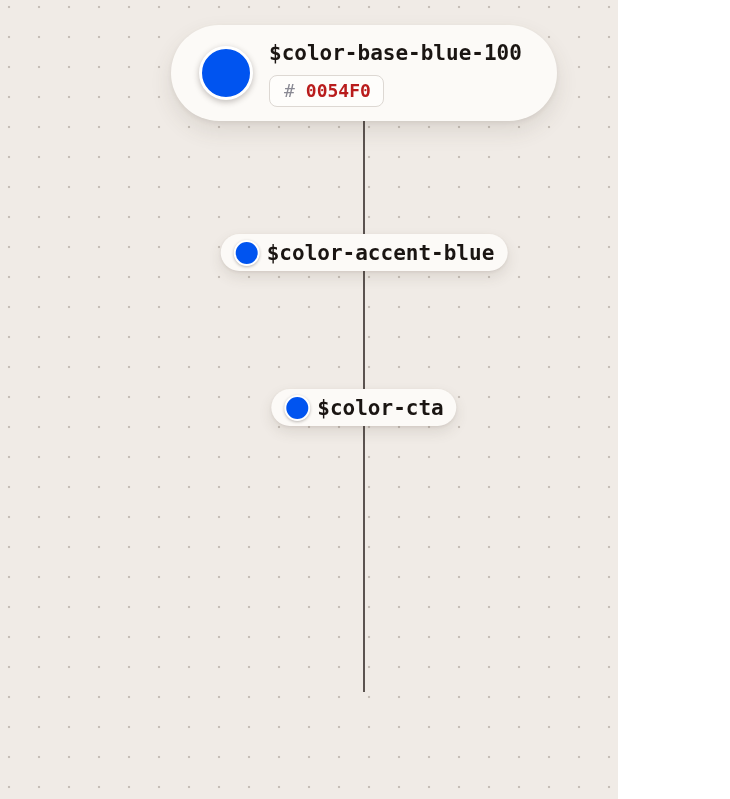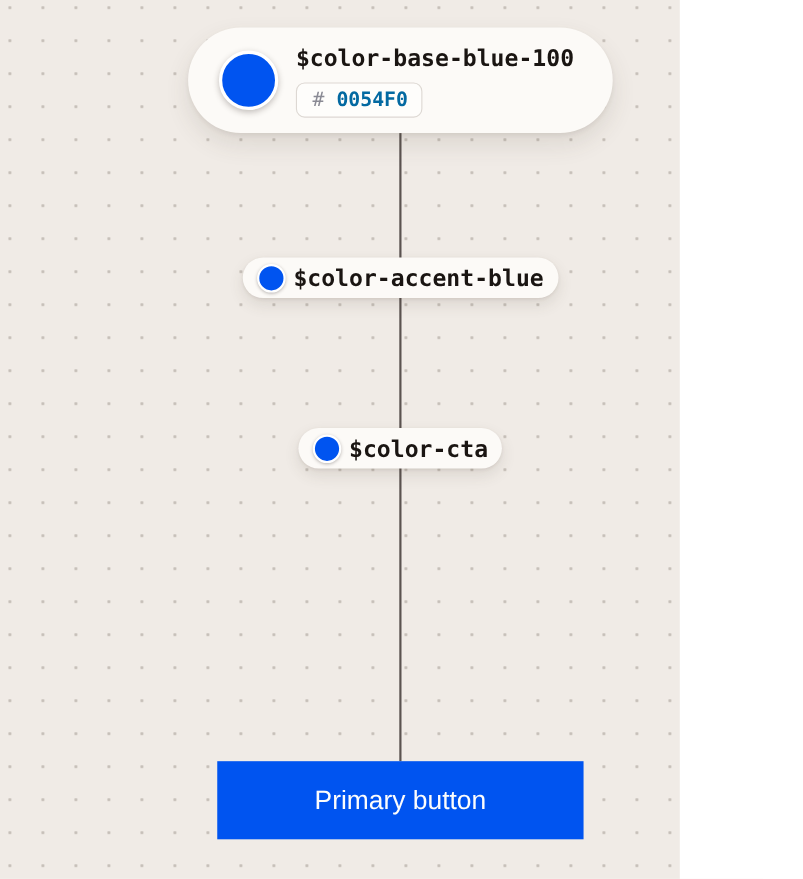--- a/index.html
+++ b/index.html
@@ -50,21 +50,21 @@
   }
   .hex-chip {
     margin-top:9px; align-self:flex-start;
     display:inline-flex; align-items:center;
     height:32px; padding:0 12px 0 14px;
     border:1px solid #ddd8d3; border-radius:8px;
     background:#fefdfb;
     font-size:18px; white-space:nowrap;
   }
   .hex-chip .hash { color:#8a8a94; margin-right:11px; }
-  .hex-chip .hex  { color:#0369a1; font-weight:bold; }
+  .hex-chip .hex  { color:#b91c1c; font-weight:bold; }
 
   .token-pill {
     position:absolute;
     left:364px; transform:translateX(-50%);
     height:37px; border-radius:19px;
     background:#fcfaf7;
     box-shadow: 0 1px 3px rgba(74,62,53,.10), 0 6px 14px rgba(74,62,53,.12);
     display:inline-flex; align-items:center;
     gap:7px; padding:0 13px;
     white-space:nowrap;
@@ -116,15 +116,14 @@
     <span class="swatch-sm"></span>
     <span class="pill-label">$color-cta</span>
   </div>
 
   <div class="token-pill" style="top:234px">
     <span class="swatch-sm"></span>
     <span class="pill-label">$color-accent-blue</span>
   </div>
 
 
-  <div class="primary-button">Primary button</div>
 
 </div>
 
 </body></html>

